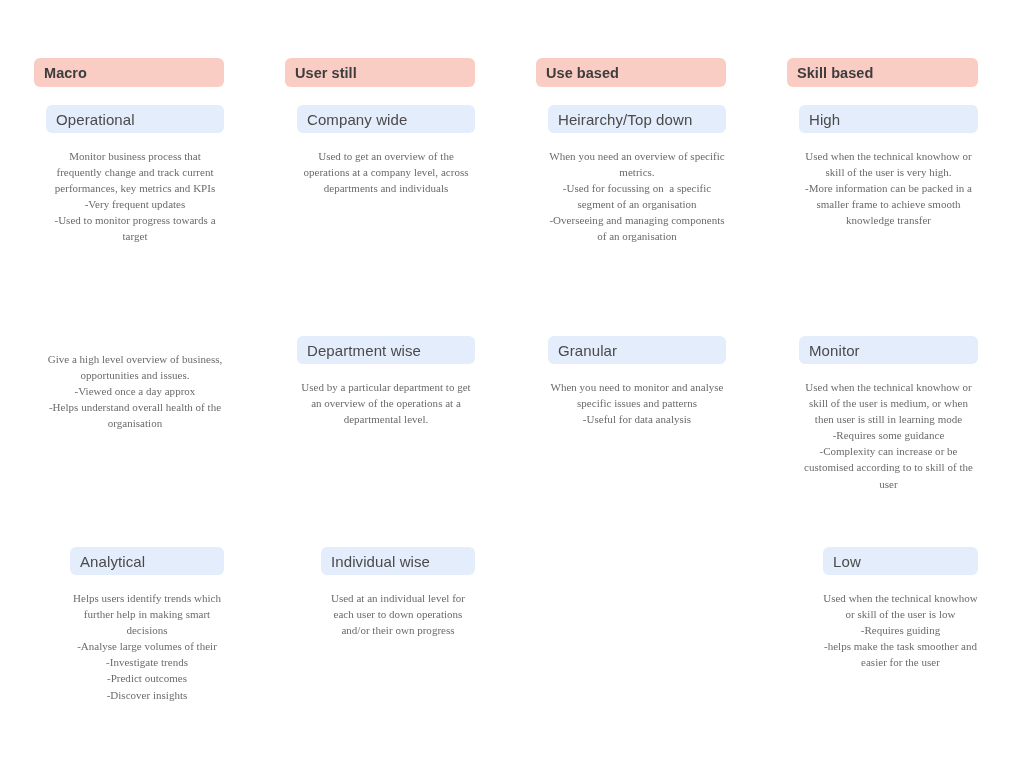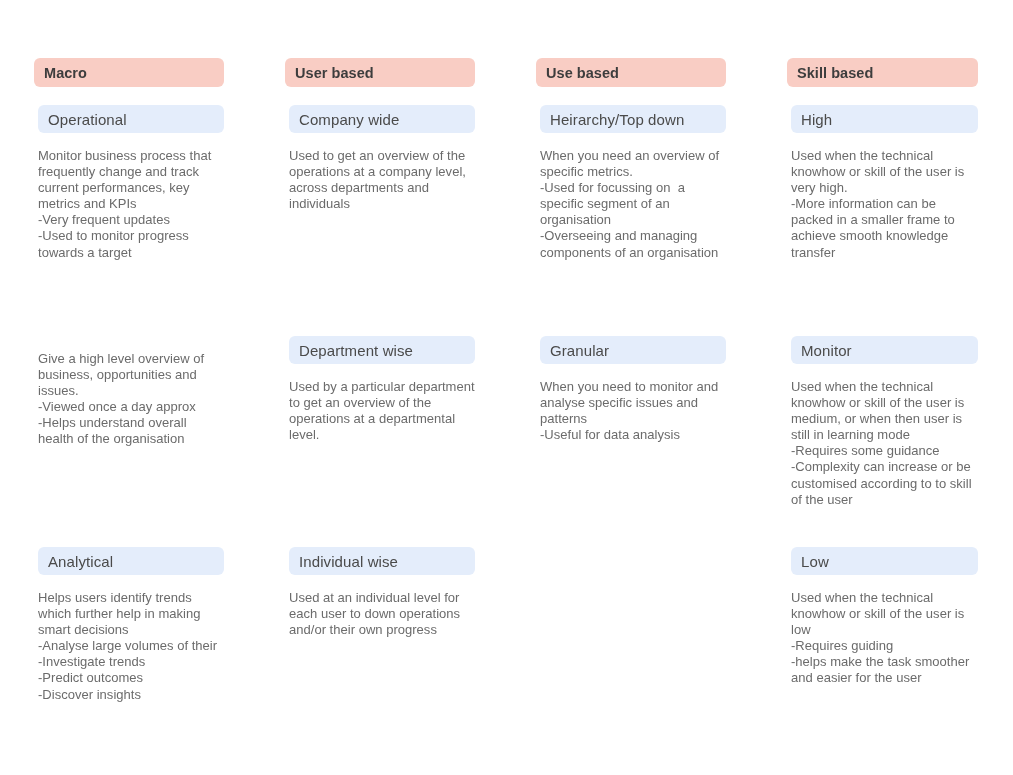--- a/index.html
+++ b/index.html
@@ -50,51 +50,53 @@
     font-size: 14.5px;
     font-weight: bold;
     color: #3d3d3d;
     letter-spacing: 0.05px;
     white-space: nowrap;
   }
 
   
   .card {
     position: absolute;
-    left: 4px;
+    left: 12px;
     right: 0;
+    text-align: center;
   }
   .card.r0 { top: 105px; }
   .card.r1 { top: 336px; }
-  .card.r2 { top: 547px; }
+  .card.r2 { top: 547px; margin-left: 24px; }
 
   .card-pill {
     height: 28px;
     background: #e4edfb;
     border-radius: 6px;
     box-sizing: border-box;
     padding: 0 0 0 10px;
     display: flex;
     align-items: center;
   }
   .card-pill-label {
     font-size: 15px;
     font-weight: normal;
     color: #4a4a4a;
     letter-spacing: 0.1px;
     white-space: nowrap;
   }
 
   .card-body {
     margin-top: 15px;
-    font-size: 13px;
+    font-size: 11px;
     line-height: 16.1px;
     color: #6b6b6b;
     white-space: pre-wrap;
     letter-spacing: 0.02px;
+    font-family: Liberation Serif, serif;
   }
 </style>
 </head>
 <body>
 
 <div class="board">
 
   <div class="column c0">
     <div class="cat-pill">
       <span class="cat-pill-label">Macro</span>
@@ -119,21 +121,21 @@
       <div class="card-body">Helps users identify trends which further help in making smart decisions
 -Analyse large volumes of their
 -Investigate trends
 -Predict outcomes
 -Discover insights</div>
     </div>
   </div>
 
   <div class="column c1">
     <div class="cat-pill">
-      <span class="cat-pill-label">User based</span>
+      <span class="cat-pill-label">User still</span>
     </div>
     <div class="card r0">
       <div class="card-pill">
         <span class="card-pill-label">Company wide</span>
       </div>
       <div class="card-body">Used to get an overview of the operations at a company level, across departments and individuals</div>
     </div>
     <div class="card r1">
       <div class="card-pill">
         <span class="card-pill-label">Department wise</span>

